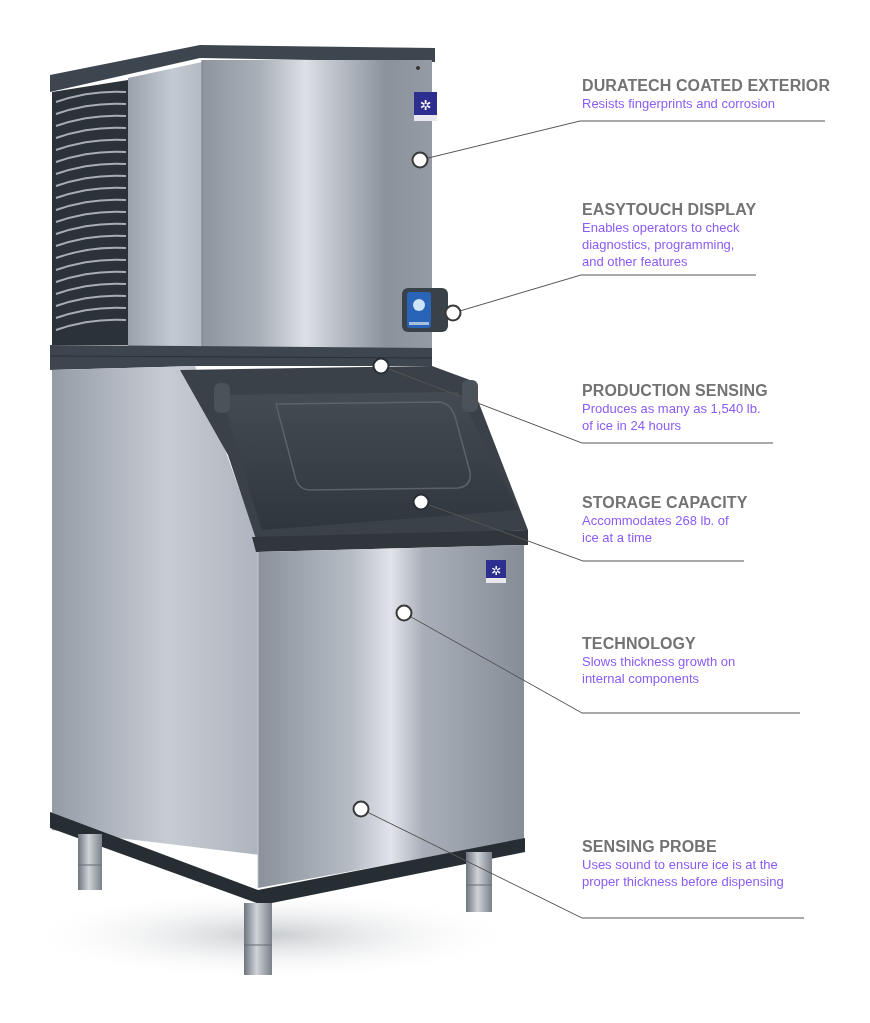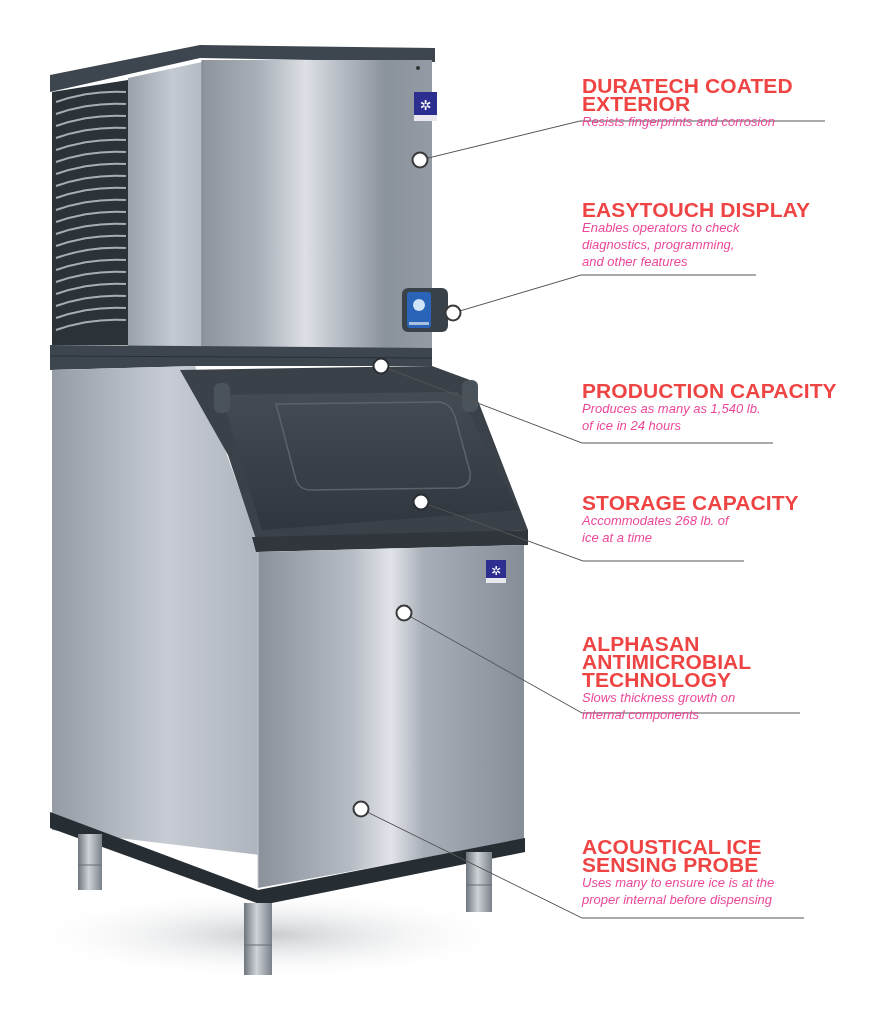--- a/index.html
+++ b/index.html
@@ -1,20 +1,20 @@
 <!DOCTYPE html>
 <html><head>
 <meta charset="utf-8">
 <style>
   html, body { margin: 0; padding: 0; background: #ffffff; }
   body { width: 870px; height: 1023px; position: relative; overflow: hidden; font-family: "Liberation Sans", sans-serif; color: #2b2b2b; }
   .illustration { position: absolute; left: 0; top: 0; width: 870px; height: 1023px; }
   .callout { position: absolute; left: 582px; }
-  .callout-title { font-weight: bold; font-size: 21px; line-height: 18px; color: #ef4444; letter-spacing: 0.1px; }
-  .callout-desc { font-size: 13px; line-height: 17px; color: #ec4899; font-style: italic; }
+  .callout-title { font-weight: bold; font-size: 16px; line-height: 18px; color: #737373; letter-spacing: 0.1px; }
+  .callout-desc { font-size: 13px; line-height: 17px; color: #8b5cf6; }
 </style>
 </head>
 <body>
 
 <svg class="illustration" viewBox="0 0 870 1023" xmlns="http://www.w3.org/2000/svg">
   <defs>
     <linearGradient id="frontSteel" x1="0" x2="1" y1="0" y2="0">
       <stop offset="0" stop-color="#8d949d"></stop>
       <stop offset="0.25" stop-color="#a9b0b8"></stop>
       <stop offset="0.45" stop-color="#dde0e6"></stop>
@@ -165,36 +165,34 @@
 </div>
 
 <div class="callout" style="top:201px;">
   <div class="callout-title">EASYTOUCH DISPLAY</div>
   <div class="callout-desc">Enables operators to check</div>
   <div class="callout-desc">diagnostics, programming,</div>
   <div class="callout-desc">and other features</div>
 </div>
 
 <div class="callout" style="top:382px;">
-  <div class="callout-title">PRODUCTION CAPACITY</div>
+  <div class="callout-title">PRODUCTION SENSING</div>
   <div class="callout-desc">Produces as many as 1,540 lb.</div>
   <div class="callout-desc">of ice in 24 hours</div>
 </div>
 
 <div class="callout" style="top:494px;">
   <div class="callout-title">STORAGE CAPACITY</div>
   <div class="callout-desc">Accommodates 268 lb. of</div>
   <div class="callout-desc">ice at a time</div>
 </div>
 
 <div class="callout" style="top:635px;">
-  <div class="callout-title">ALPHASAN ANTIMICROBIAL</div>
   <div class="callout-title">TECHNOLOGY</div>
   <div class="callout-desc">Slows thickness growth on</div>
   <div class="callout-desc">internal components</div>
 </div>
 
 <div class="callout" style="top:838px;">
-  <div class="callout-title">ACOUSTICAL ICE</div>
   <div class="callout-title">SENSING PROBE</div>
-  <div class="callout-desc">Uses many to ensure ice is at the</div>
-  <div class="callout-desc">proper internal before dispensing</div>
+  <div class="callout-desc">Uses sound to ensure ice is at the</div>
+  <div class="callout-desc">proper thickness before dispensing</div>
 </div>
 
 </body></html>

